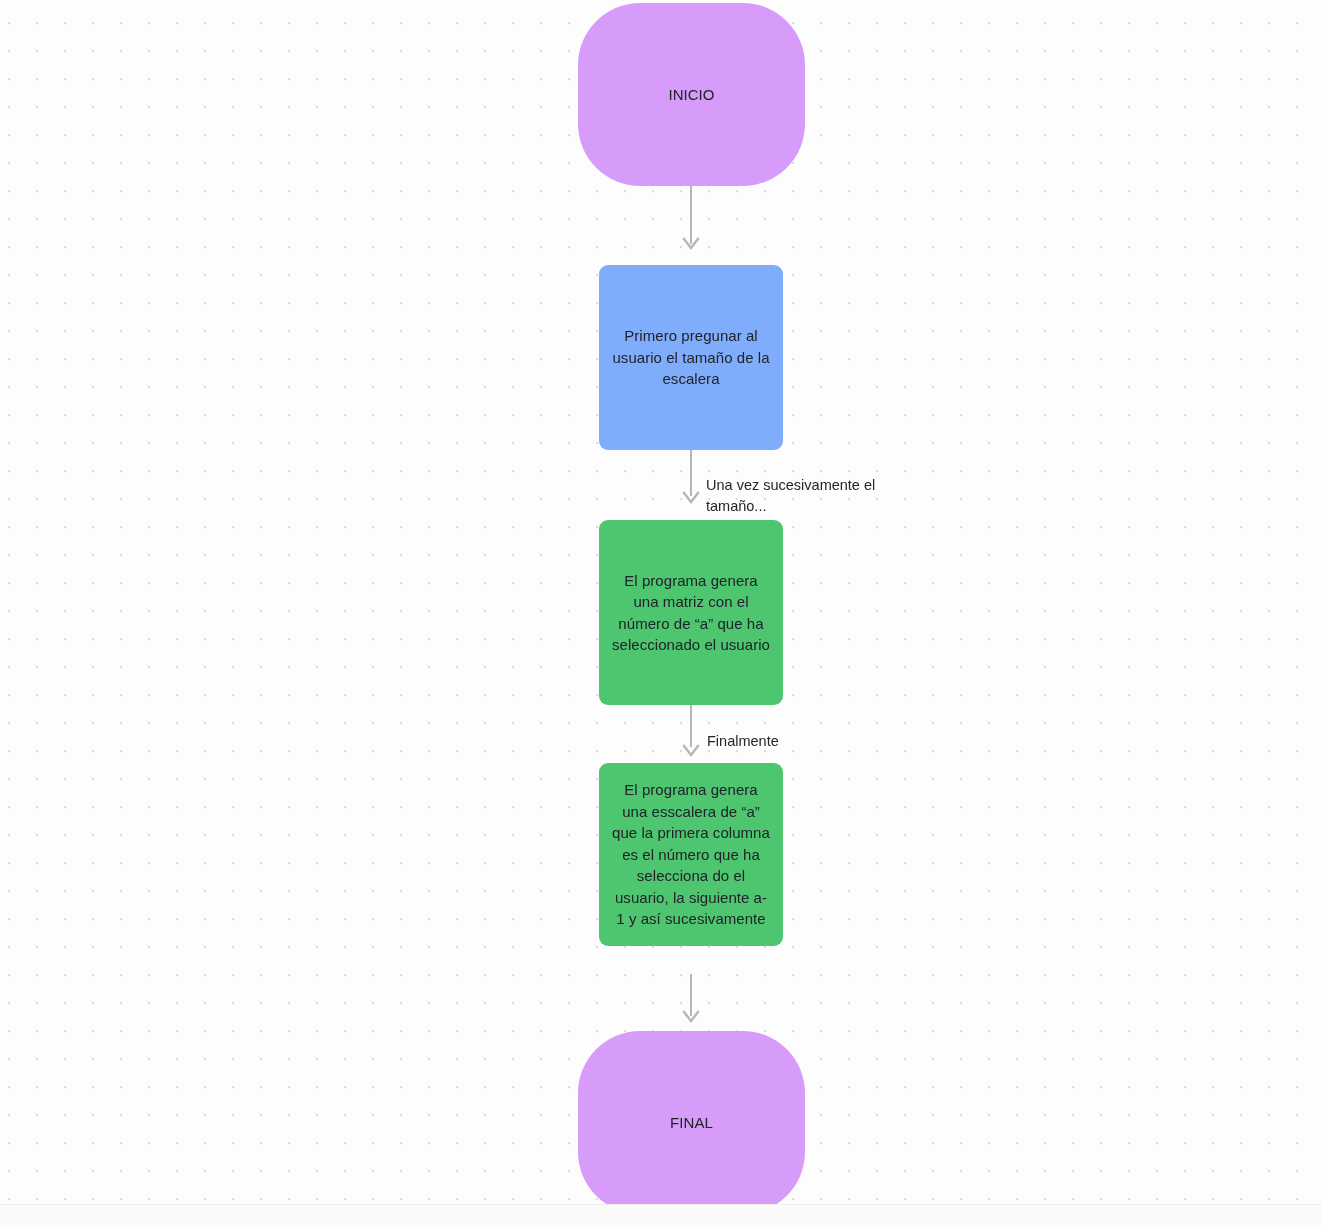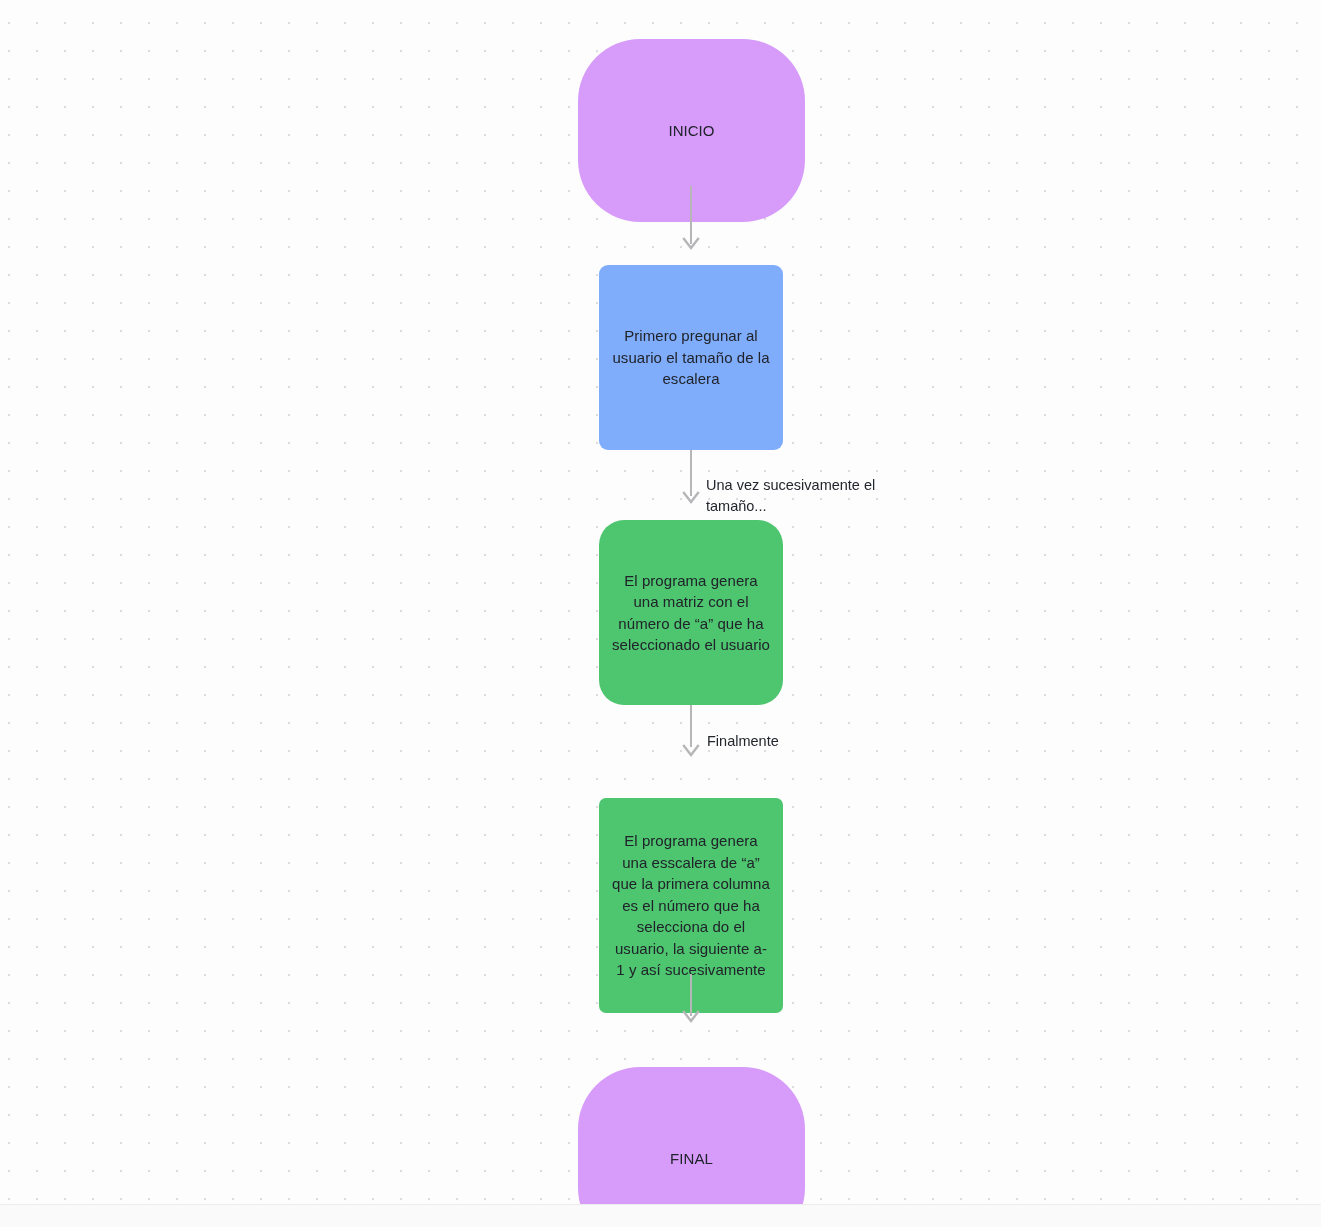--- a/index.html
+++ b/index.html
@@ -53,21 +53,20 @@
     color: #20232a;
     font-size: 15px;
     line-height: 21.5px;
     letter-spacing: 0.05px;
     padding: 6px 12px;
     -webkit-font-smoothing: antialiased;
   }
 
   .node-terminal {
     border-radius: 62px;
-    margin-top: 36px;
   }
   .node-process {
     border-radius: 9px;
   }
   .node-terminal .node-label {
     font-size: 15px;
   }
   .node-label {
     display: block;
     width: 100%;
@@ -126,35 +125,35 @@
   <div class="edge">
     <div class="edge-line" style="left:690px; top:450px; height:46px;"></div>
     <div class="edge-head" style="left:681px; top:488px;">
       <svg width="20" height="20" viewBox="0 0 20 20">
         <path d="M3 5 L10 14 L17 5" fill="none" stroke="#b6b6b8" stroke-width="2.4" stroke-linecap="square" stroke-linejoin="miter"></path>
       </svg>
     </div>
     <div class="edge-label" style="left:706px; top:475px; width:175px;">Una vez sucesivamente el tamaño...</div>
   </div>
 
-  <div class="node node-process" style="left:599px; top:520px; width:184px; height:185px; background:#4ec56f;border-radius:25px;">
+  <div class="node node-process" style="left:599px; top:520px; width:184px; height:185px; background:#4ec56f;">
     <span class="node-label">El programa genera una matriz con el número de “a” que ha seleccionado el usuario</span>
   </div>
 
   <div class="edge">
     <div class="edge-line" style="left:690px; top:705px; height:42px;"></div>
     <div class="edge-head" style="left:681px; top:741px;">
       <svg width="20" height="20" viewBox="0 0 20 20">
         <path d="M3 5 L10 14 L17 5" fill="none" stroke="#b6b6b8" stroke-width="2.4" stroke-linecap="square" stroke-linejoin="miter"></path>
       </svg>
     </div>
     <div class="edge-label" style="left:707px; top:731px; width:150px;">Finalmente</div>
   </div>
 
-  <div class="node node-process" style="left:599px; top:798px; width:184px; height:215px; background:#4ec56f;border-radius:7px;">
+  <div class="node node-process" style="left:599px; top:763px; width:184px; height:183px; background:#4ec56f;">
     <span class="node-label">El programa genera una esscalera de “a” que la primera columna es el número que ha selecciona do el usuario, la siguiente a-1 y así sucesivamente</span>
   </div>
 
   <div class="edge">
     <div class="edge-line" style="left:690px; top:974px; height:42px;"></div>
     <div class="edge-head" style="left:681px; top:1007px;">
       <svg width="20" height="20" viewBox="0 0 20 20">
         <path d="M3 5 L10 14 L17 5" fill="none" stroke="#b6b6b8" stroke-width="2.4" stroke-linecap="square" stroke-linejoin="miter"></path>
       </svg>
     </div>

